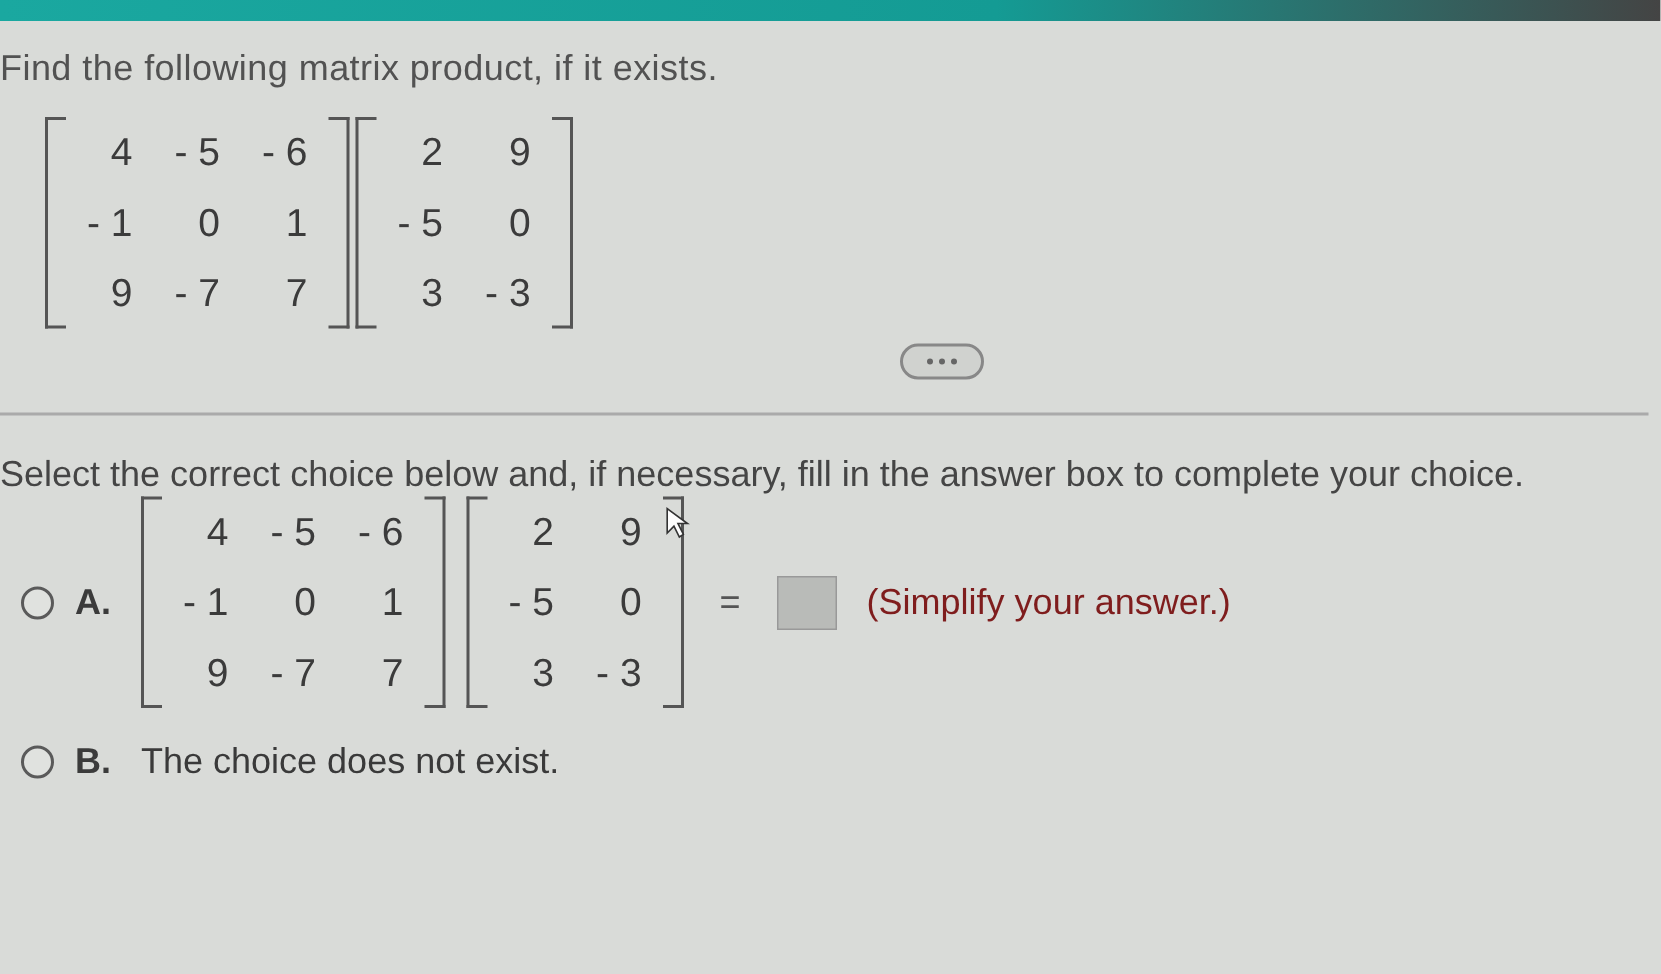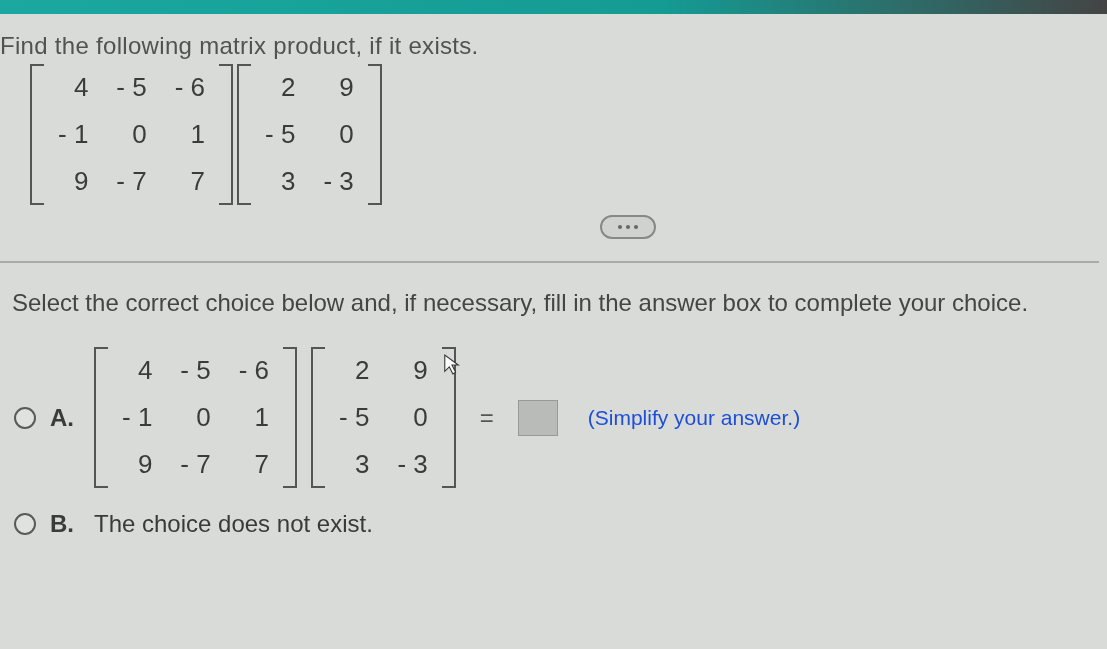--- a/index.html
+++ b/index.html
@@ -16,21 +16,21 @@
     height: 14px;
     background: linear-gradient(90deg, #1aa8a0 0%, #149b94 60%, #444 100%);
   }
   .content {
     padding: 18px 8px 0 0;
   }
   .question-text {
     font-size: 24px;
     color: #525252;
     padding-left: 0;
-    margin-bottom: 4px;
+    margin-bottom: 18px;
     letter-spacing: 0.3px;
   }
   .matrix-row {
     display: flex;
     align-items: center;
     gap: 4px;
     padding-left: 30px;
     margin-bottom: 6px;
   }
   .matrix {
@@ -73,22 +73,21 @@
     width: 4px; height: 4px; background: #666; border-radius: 50%;
   }
   .divider {
     border: none;
     border-top: 2px solid #aaa;
     margin: 22px 0 26px 0;
   }
   .prompt-text {
     font-size: 24px;
     color: #454545;
-    padding-left: 12px;
-    margin-bottom: 30px;
+    padding-left: 0;
   }
   .choice-row {
     display: flex;
     align-items: center;
     gap: 14px;
     padding-left: 14px;
     margin-bottom: 22px;
   }
   .radio {
     width: 22px; height: 22px;
@@ -107,23 +106,23 @@
     font-size: 24px;
     margin: 0 10px;
     color: #555;
   }
   .answer-box {
     width: 40px; height: 36px;
     background: #b9bbb8;
     border: 1px solid #999;
   }
   .simplify {
-    font-size: 21px;
-    margin-left: 16px;
-    color: #1d4ed8;
+    font-size: 24px;
+    margin-left: 6px;
+    color: #7f1d1d;
   }
   .choice-b-text {
     font-size: 24px;
     color: #3a3a3a;
   }
   .cursor {
     position: absolute;
     width: 18px; height: 24px;
     pointer-events: none;
   }

